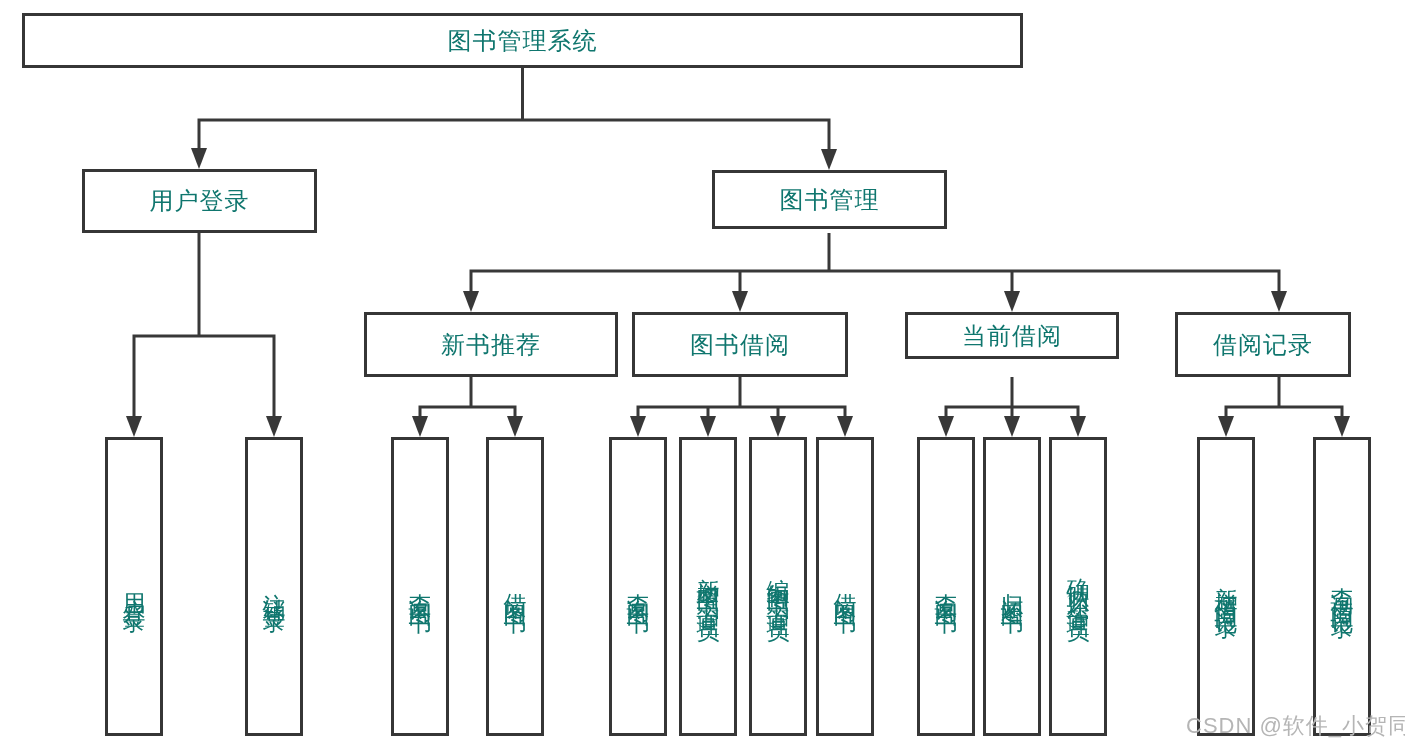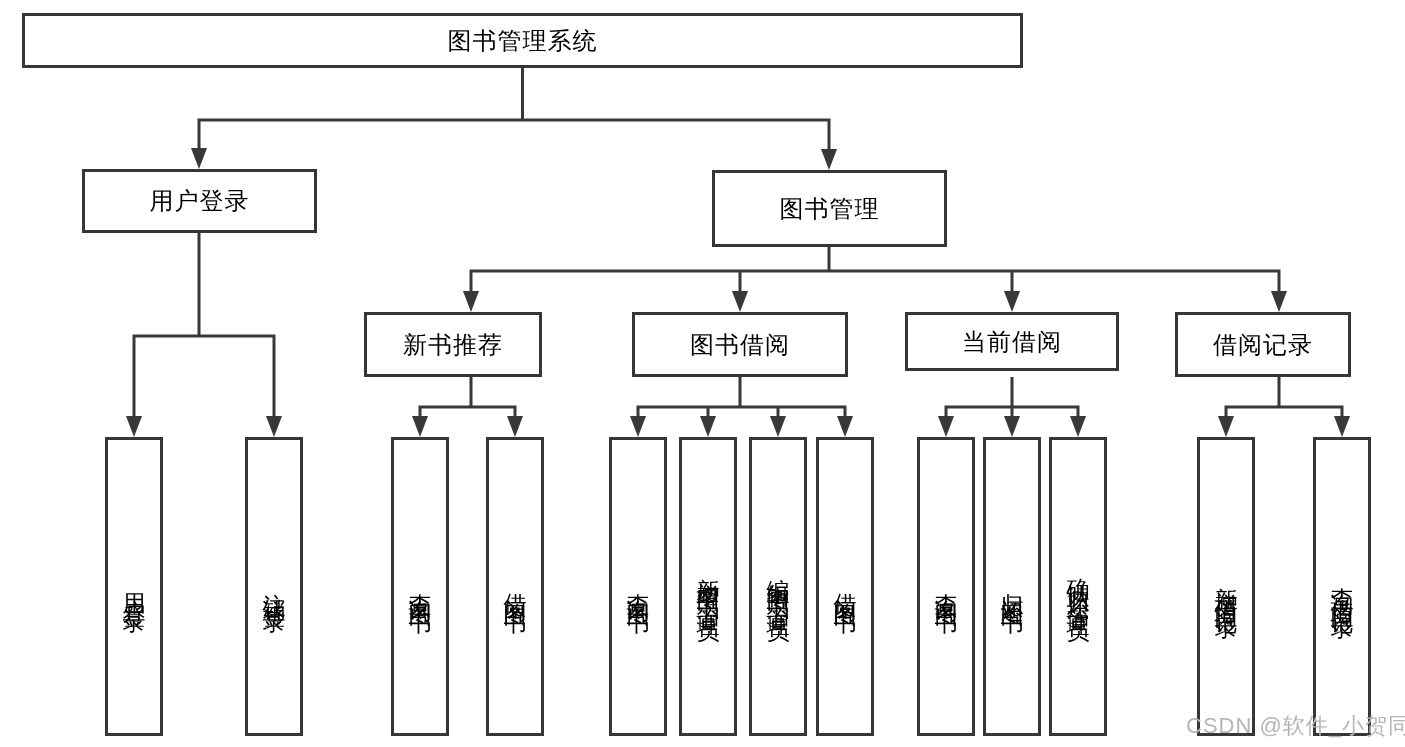--- a/index.html
+++ b/index.html
@@ -12,21 +12,21 @@
   }
   .connectors{position:absolute;left:0;top:0;width:1405px;height:747px;}
   .node{
     position:absolute;
     box-sizing:border-box;
     background:#ffffff;
     border:3px solid #363636;
     display:flex;
     align-items:center;
     justify-content:center;
-    color:#000000;
+    color:#0f766e;
     font-size:24px;
     letter-spacing:1px;
     white-space:nowrap;
   }
   .node.h{line-height:1;}
   .leaf{
     writing-mode:vertical-rl;
     text-orientation:mixed;
     font-size:23px;
     letter-spacing:6px;
@@ -79,25 +79,25 @@
     <polygon points="1070,416 1086,416 1078,437" fill="#383838" stroke="none"></polygon>
 
     <path d="M1279,377 V407 M1224.5,407 H1343.5 M1226,407 V420 M1342,407 V420"></path>
     <polygon points="1218,416 1234,416 1226,437" fill="#383838" stroke="none"></polygon>
     <polygon points="1334,416 1350,416 1342,437" fill="#383838" stroke="none"></polygon>
   </svg>
 
   <div class="node h" style="left:22px;top:13px;width:1001px;height:55px;">图书管理系统</div>
 
   <div class="node h" style="left:82px;top:169px;width:235px;height:64px;">用户登录</div>
-  <div class="node h" style="left:712px;top:170px;width:235px;height:77px;">图书管理</div>
+  <div class="node h" style="left:712px;top:170px;width:235px;height:59px;">图书管理</div>
 
-  <div class="node h" style="left:364px;top:312px;width:178px;height:65px;">新书推荐</div>
+  <div class="node h" style="left:364px;top:312px;width:254px;height:65px;">新书推荐</div>
   <div class="node h" style="left:632px;top:312px;width:216px;height:65px;text-align:center;">图书借阅</div>
-  <div class="node h" style="left:905px;top:312px;width:214px;height:59px;">当前借阅</div>
+  <div class="node h" style="left:905px;top:312px;width:214px;height:47px;">当前借阅</div>
   <div class="node h" style="left:1175px;top:312px;width:176px;height:65px;">借阅记录</div>
 
   <div class="node leaf" style="left:105px;top:437px;width:58px;height:299px;">用户登录</div>
   <div class="node leaf" style="left:245px;top:437px;width:58px;height:299px;">注销登录</div>
 
   <div class="node leaf" style="left:391px;top:437px;width:58px;height:299px;">查询图书</div>
   <div class="node leaf" style="left:486px;top:437px;width:58px;height:299px;">借阅图书</div>
 
   <div class="node leaf" style="left:609px;top:437px;width:58px;height:299px;">查询图书</div>
   <div class="node leaf" style="left:679px;top:437px;width:58px;height:299px;">新增图书（管理员）</div>

